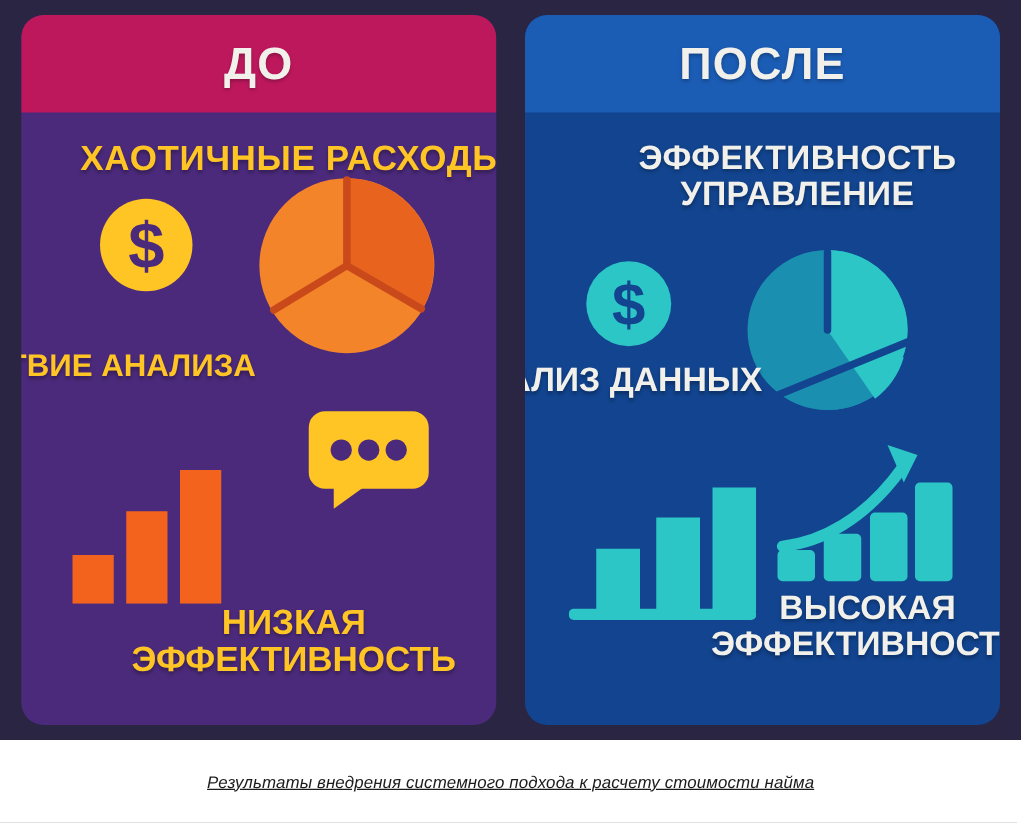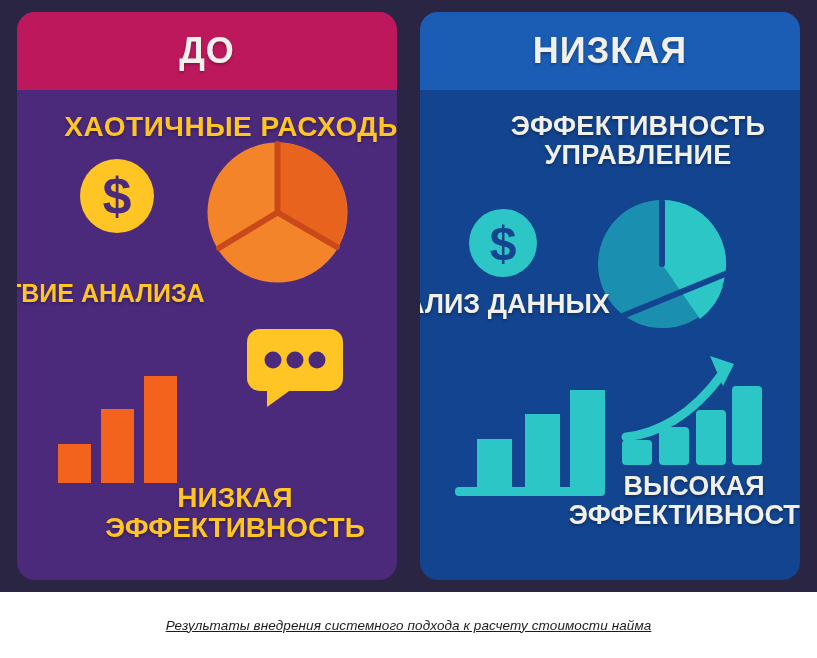--- a/index.html
+++ b/index.html
@@ -173,21 +173,21 @@
       </div>
 
       <div class="headline headline-yellow lbl-lowperf">НИЗКАЯ ЭФФЕКТИВНОСТЬ</div>
 
     </div>
   </div>
 
   <div class="card card-after">
 
     <div class="card-header">
-      <span class="card-header-title">НИЗКАЯ</span>
+      <span class="card-header-title">ПОСЛЕ</span>
     </div>
 
     <div class="card-body">
 
       <div class="headline headline-white lbl-strategic">ЭФФЕКТИВНОСТЬ УПРАВЛЕНИЕ</div>
 
       <div class="gfx" style="left:48px; top:118px;">
         <svg width="70" height="70" viewBox="0 0 70 70">
           <circle cx="35" cy="35" r="34" fill="#2cc6c6"></circle>
           <text x="35" y="52" text-anchor="middle" font-family="Liberation Sans, sans-serif" font-size="48" font-weight="bold" fill="#12448f">$</text>

